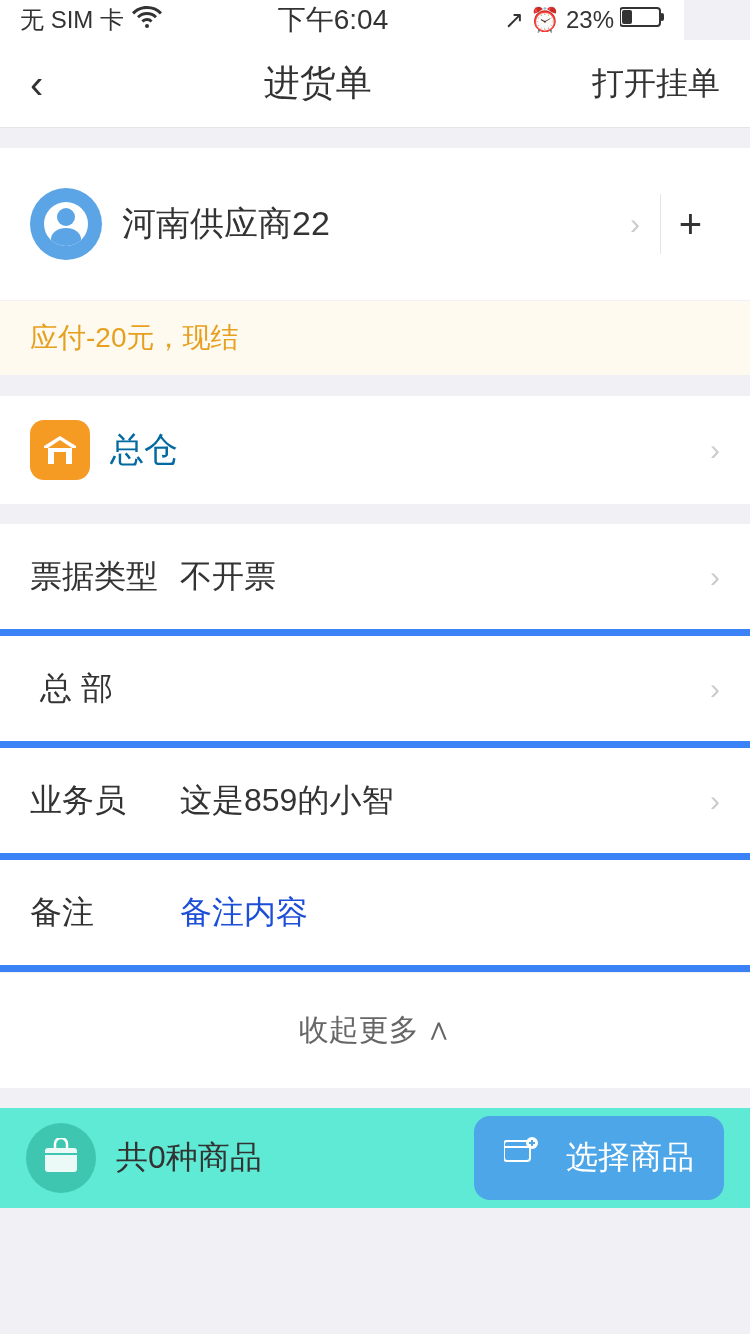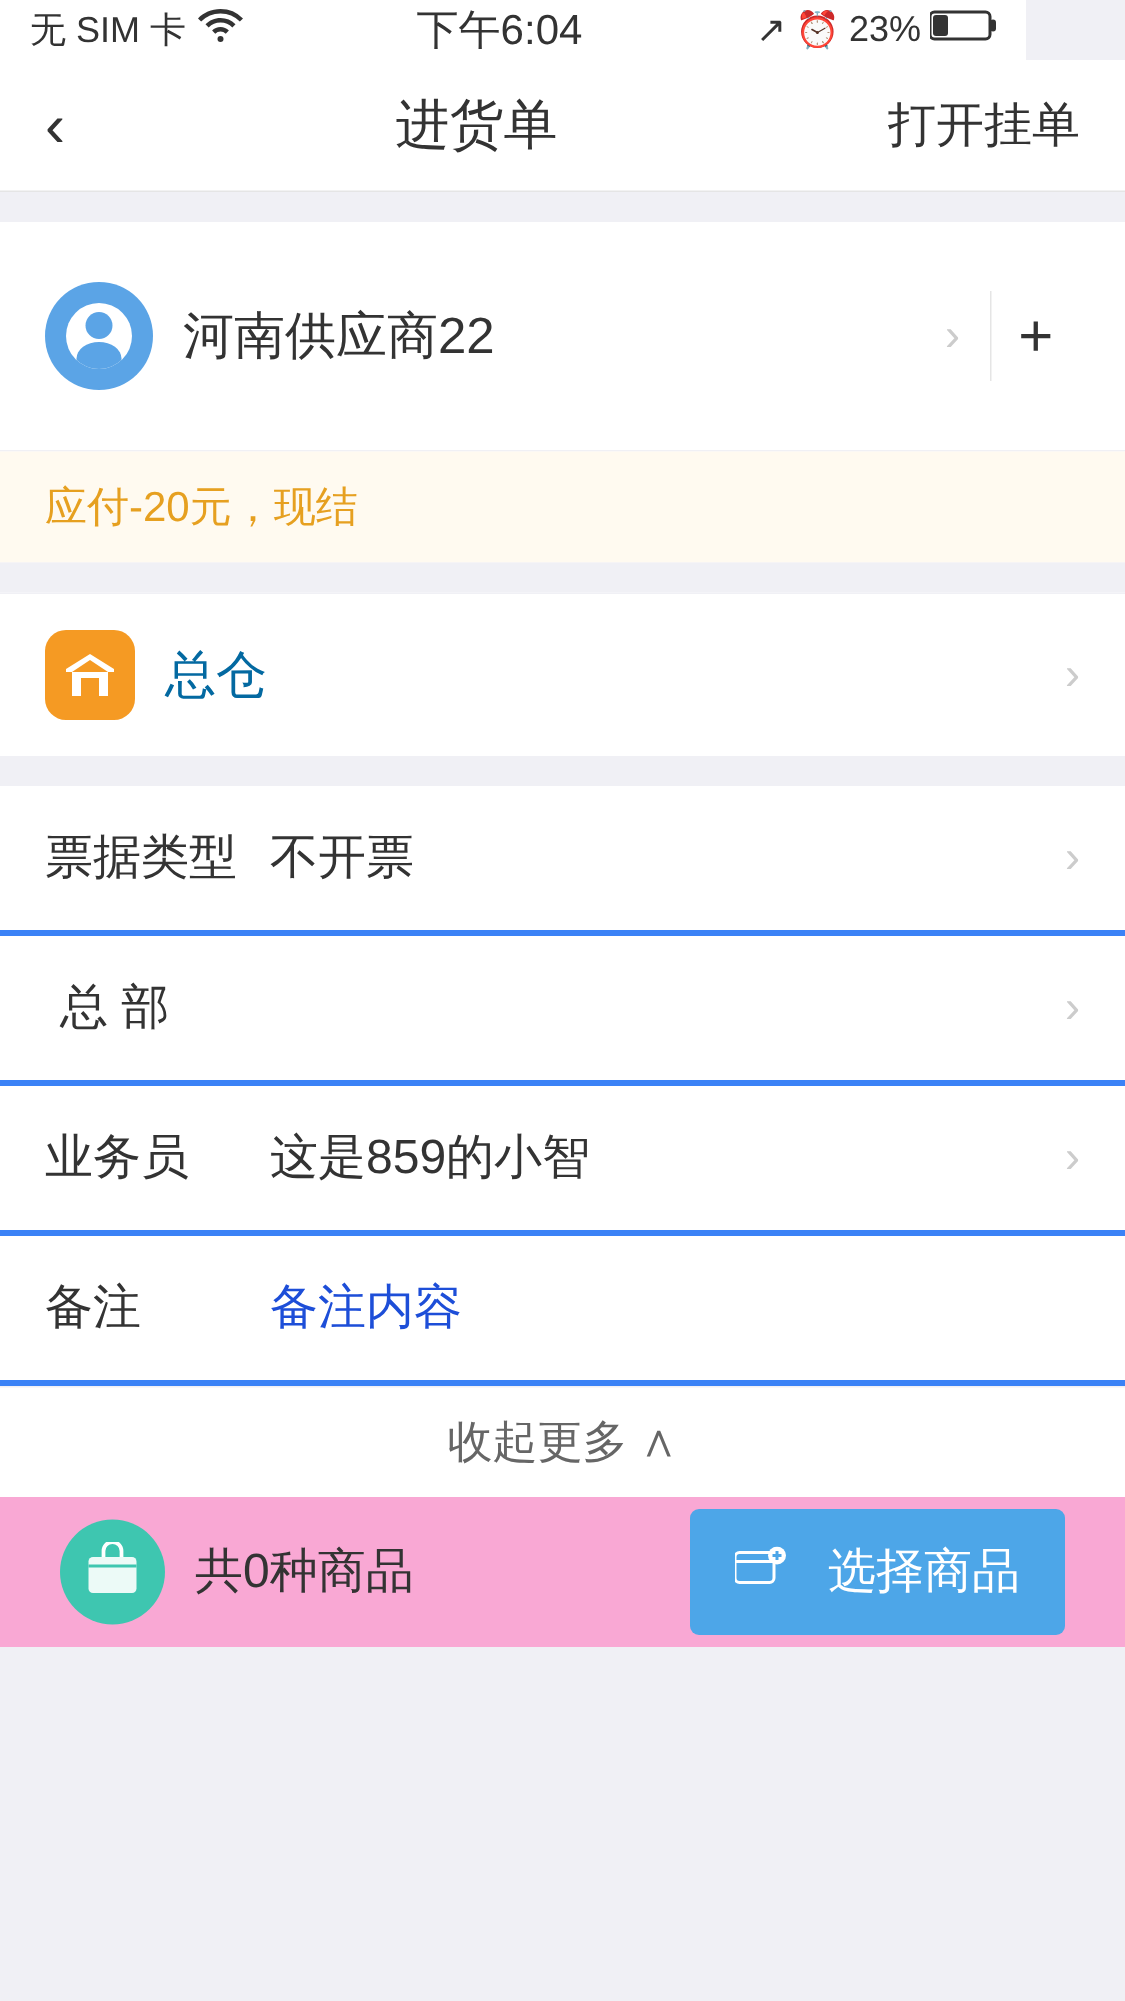--- a/index.html
+++ b/index.html
@@ -186,22 +186,22 @@
     }
 
     
     .form-section {
       background: #fff;
     }
     .form-row {
       display: flex;
       align-items: center;
       padding: 0 30px;
-      height: 100px;
-      border-bottom: 4px solid #3b82f6;
+      height: 112px;
+      border-bottom: 7px solid #3b82f6;
       cursor: pointer;
     }
     .form-row:last-child {
       border-bottom: none;
     }
     .form-label {
       font-size: 32px;
       color: #333;
       width: 140px;
       flex-shrink: 0;
@@ -216,37 +216,39 @@
       color: #1d4ed8;
     }
     .form-chevron {
       color: #ccc;
       font-size: 30px;
     }
 
     
     .collapse-row {
       background: #fff;
-      height: 74px;
+      height: 116px;
       display: flex;
       align-items: center;
       justify-content: center;
       border-top: 1px solid #f0f0f5;
       cursor: pointer;
       color: #666;
       font-size: 30px;
+      font-family: Liberation Serif, serif;
     }
 
     
     .bottom-section {
       height: 100px;
-      background: #f9a8d4;
-      display: flex;
-      align-items: center;
-      padding: 0 40px;
+      background: #5eead4;
+      display: flex;
+      align-items: center;
+      padding: 0 26px;
+      margin-top: 20px;
     }
     .product-icon {
       width: 70px;
       height: 70px;
       border-radius: 50%;
       background: #3ec6b0;
       display: flex;
       align-items: center;
       justify-content: center;
       margin-right: 20px;
@@ -259,25 +261,24 @@
     }
     .product-count {
       flex: 1;
       font-size: 32px;
       color: #333;
     }
     .select-btn {
       background: #4da6e8;
       color: #fff;
       border: none;
-      border-radius: 6px;
+      border-radius: 16px;
       padding: 20px 30px;
       font-size: 32px;
       display: flex;
-      align-items: center;
       gap: 28px;
       cursor: pointer;
     }
     .select-btn-icon {
       font-size: 32px;
     }
 
     
     .main-bg {
       flex: 1;

